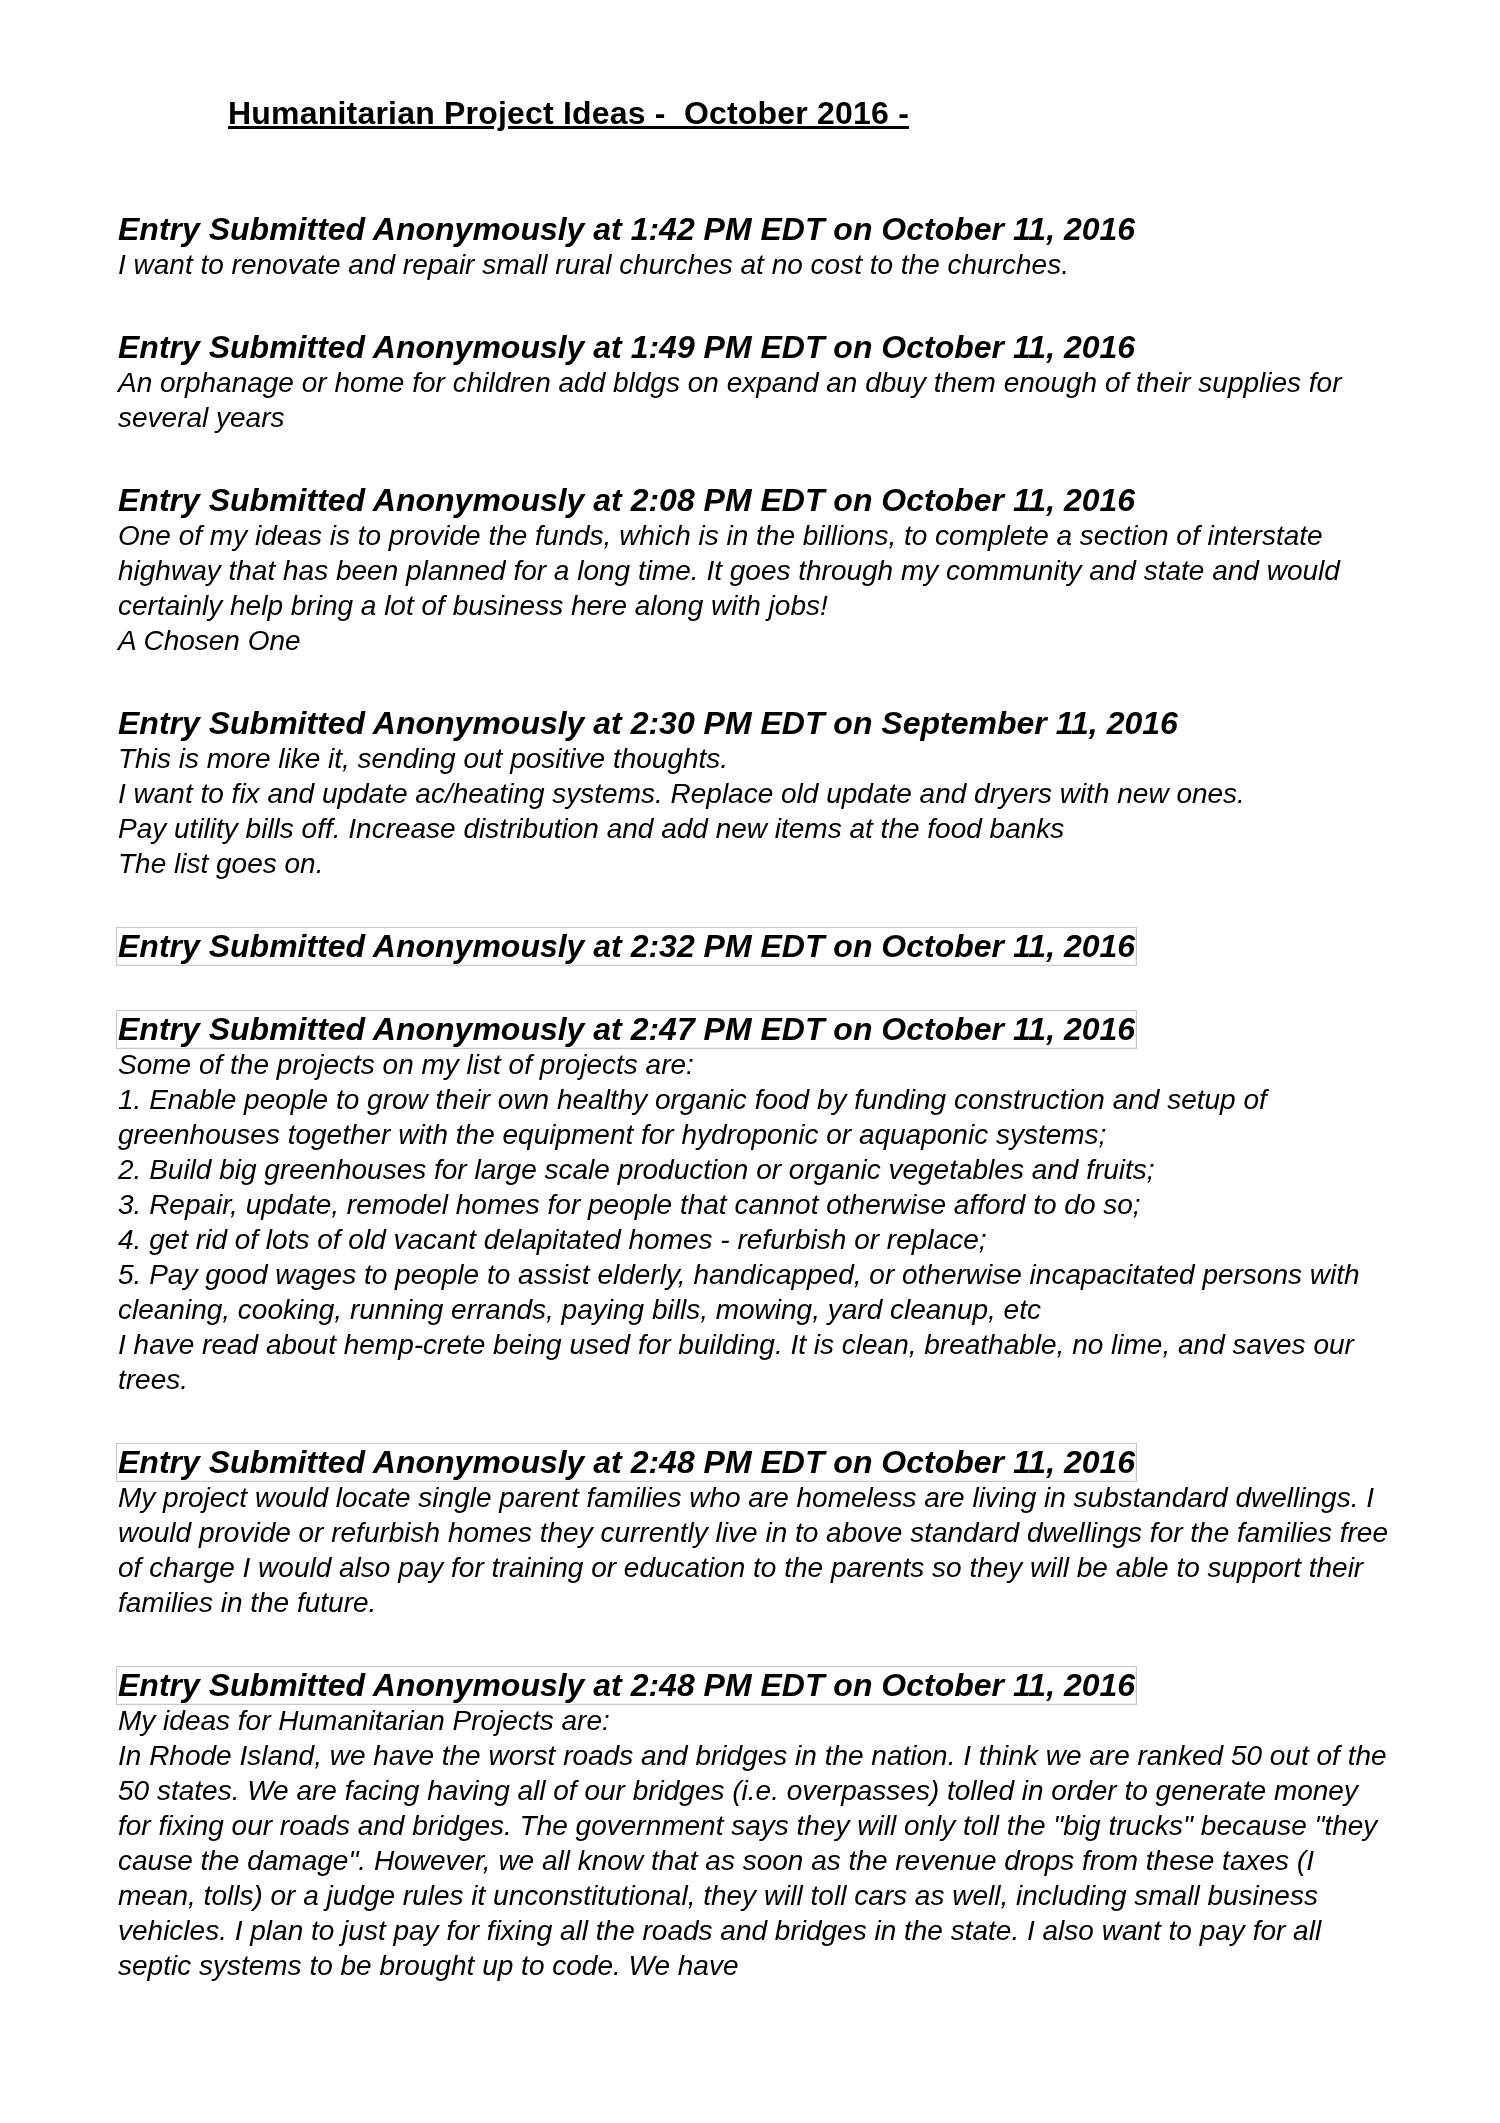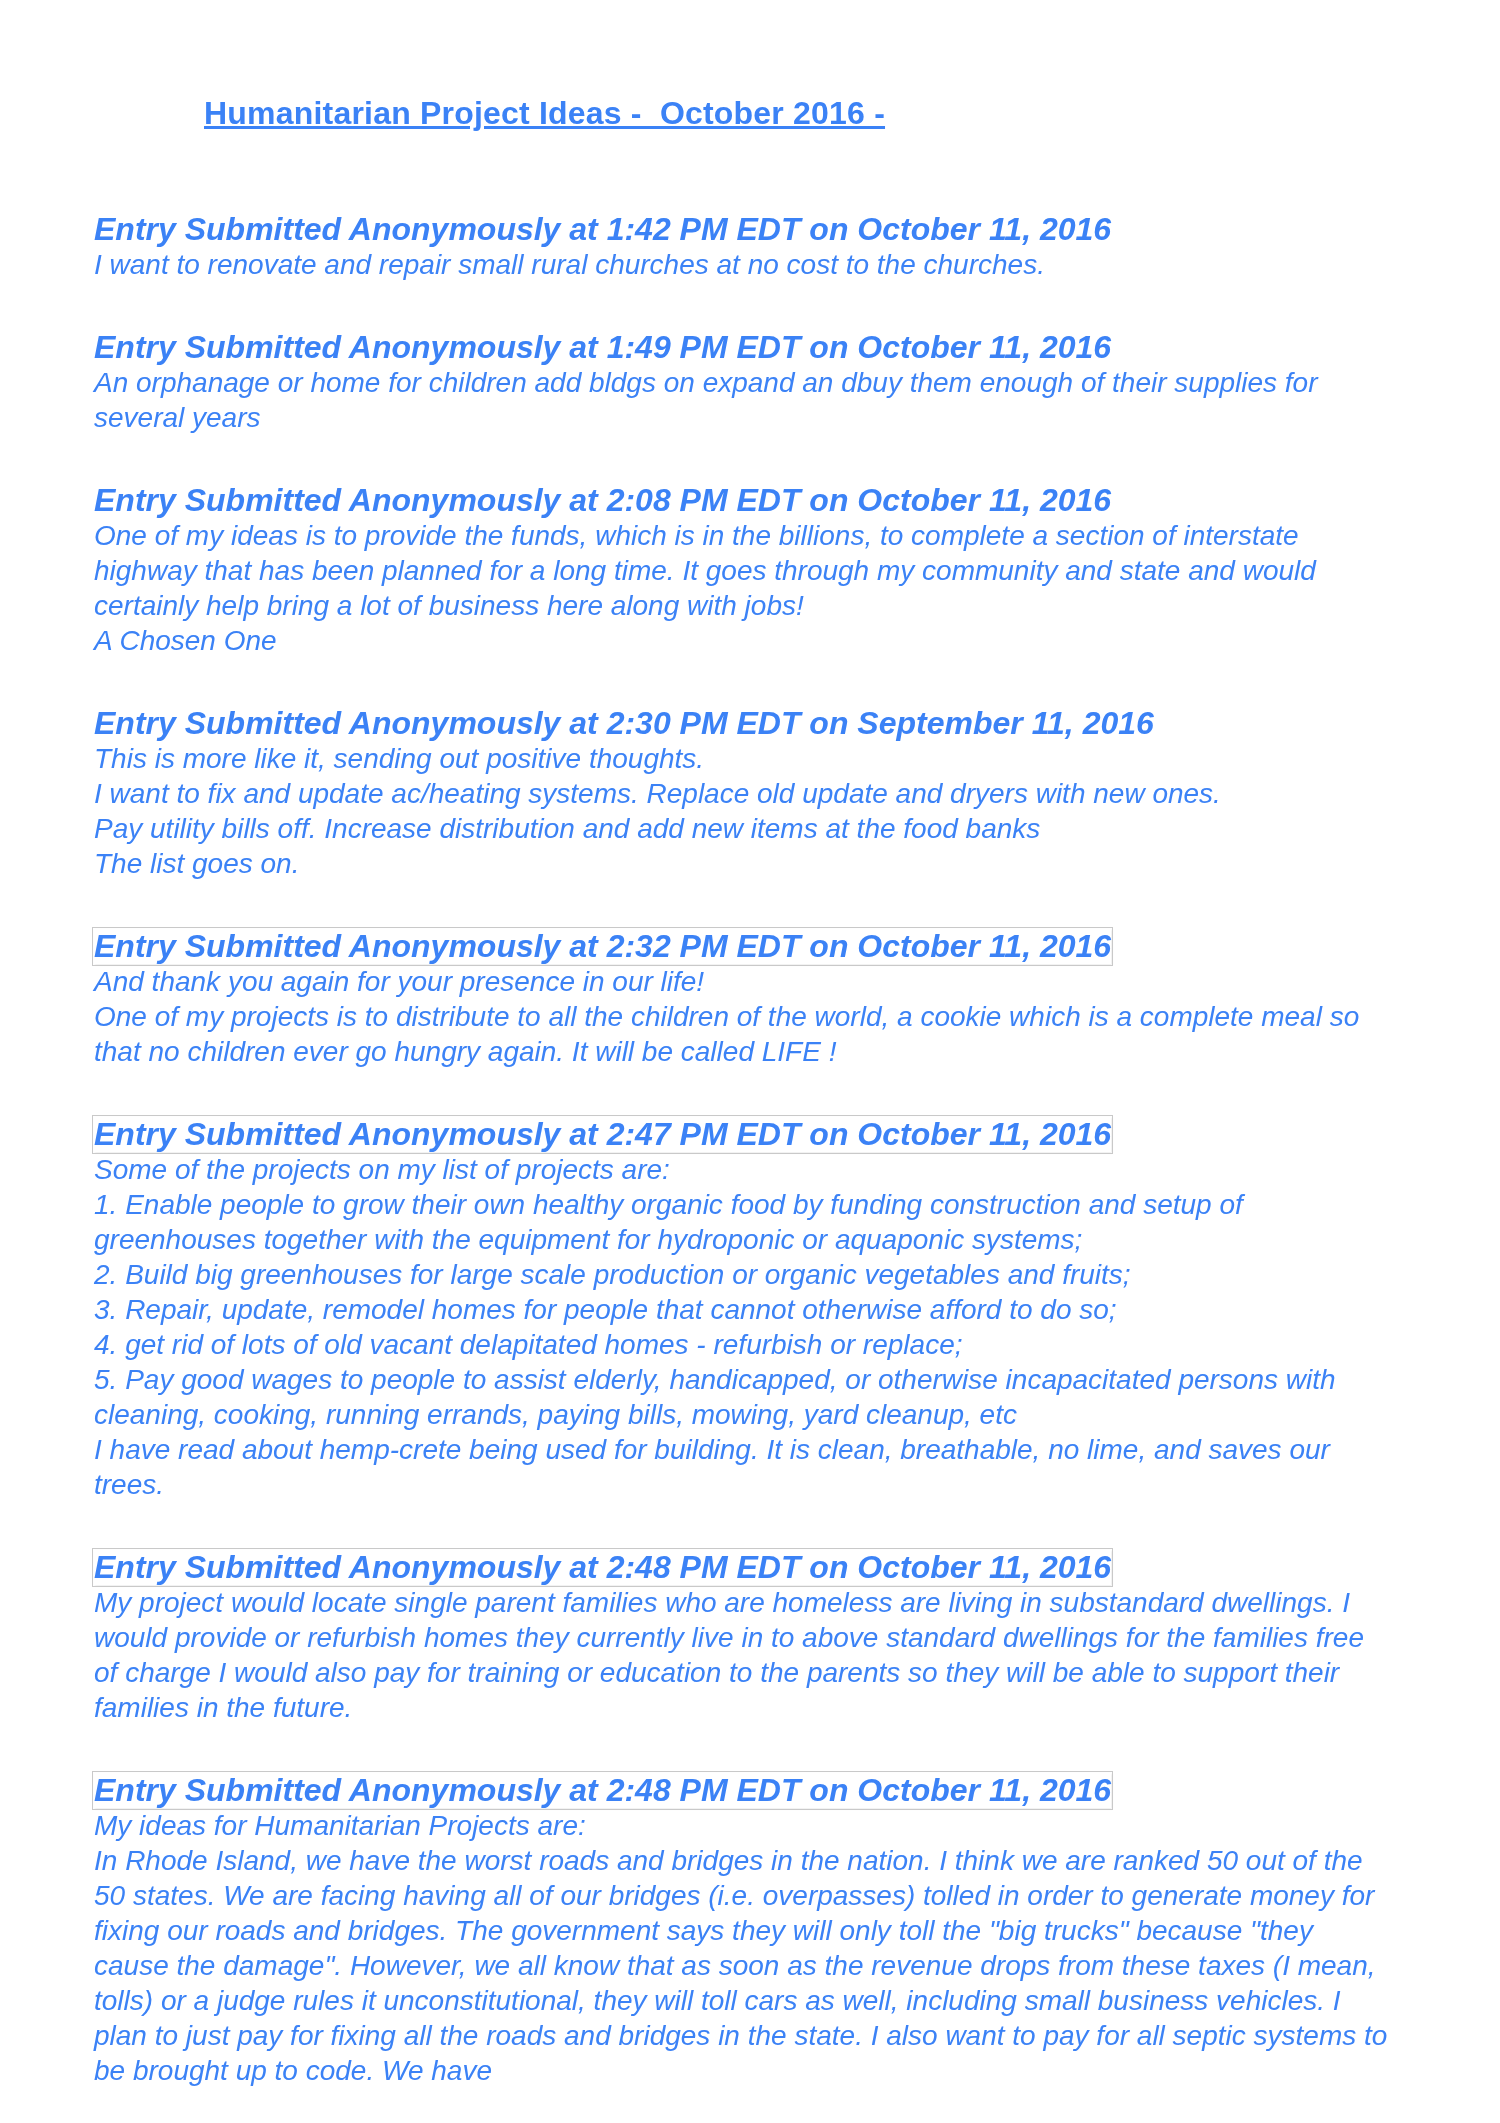--- a/index.html
+++ b/index.html
@@ -5,24 +5,24 @@
   html, body {
     margin: 0;
     padding: 0;
     background: #ffffff;
   }
   .page {
     position: relative;
     width: 1500px;
     height: 2123px;
     background: #ffffff;
-    color: #3b82f6;
+    color: #000000;
     font-family: "Liberation Sans", "DejaVu Sans", sans-serif;
     box-sizing: border-box;
-    padding: 95px 112px 40px 94px;
+    padding: 95px 112px 40px 118px;
     overflow: hidden;
   }
   .title {
     font-size: 32px;
     font-weight: bold;
     text-decoration: underline;
     margin: 0 0 80px 110px;
     white-space: pre-wrap;
     letter-spacing: 0.2px;
   }
@@ -75,22 +75,20 @@
   <div class="entry">
     <div class="entry-header"><span class="hdr-text">Entry Submitted Anonymously at 2:30 PM EDT on September 11, 2016</span></div>
     <div class="entry-body">This is more like it, sending out positive thoughts.
 I want to fix and update ac/heating systems. Replace old update and dryers with new ones.
 Pay utility bills off. Increase distribution and add new items at the food banks
 The list goes on.</div>
   </div>
 
   <div class="entry">
     <div class="entry-header boxed"><span class="hdr-text">Entry Submitted Anonymously at 2:32 PM EDT on October 11, 2016</span></div>
-    <div class="entry-body">And thank you again for your presence in our life!
-One of my projects is to distribute to all the children of the world, a cookie which is a complete meal so that no children ever go hungry again. It will be called LIFE !</div>
   </div>
 
   <div class="entry">
     <div class="entry-header boxed"><span class="hdr-text">Entry Submitted Anonymously at 2:47 PM EDT on October 11, 2016</span></div>
     <div class="entry-body">Some of the projects on my list of projects are:
 1. Enable people to grow their own healthy organic food by funding construction and setup of greenhouses together with the equipment for hydroponic or aquaponic systems;
 2. Build big greenhouses for large scale production or organic vegetables and fruits;
 3. Repair, update, remodel homes for people that cannot otherwise afford to do so;
 4. get rid of lots of old vacant delapitated homes - refurbish or replace;
 5. Pay good wages to people to assist elderly, handicapped, or otherwise incapacitated persons with cleaning, cooking, running errands, paying bills, mowing, yard cleanup, etc

